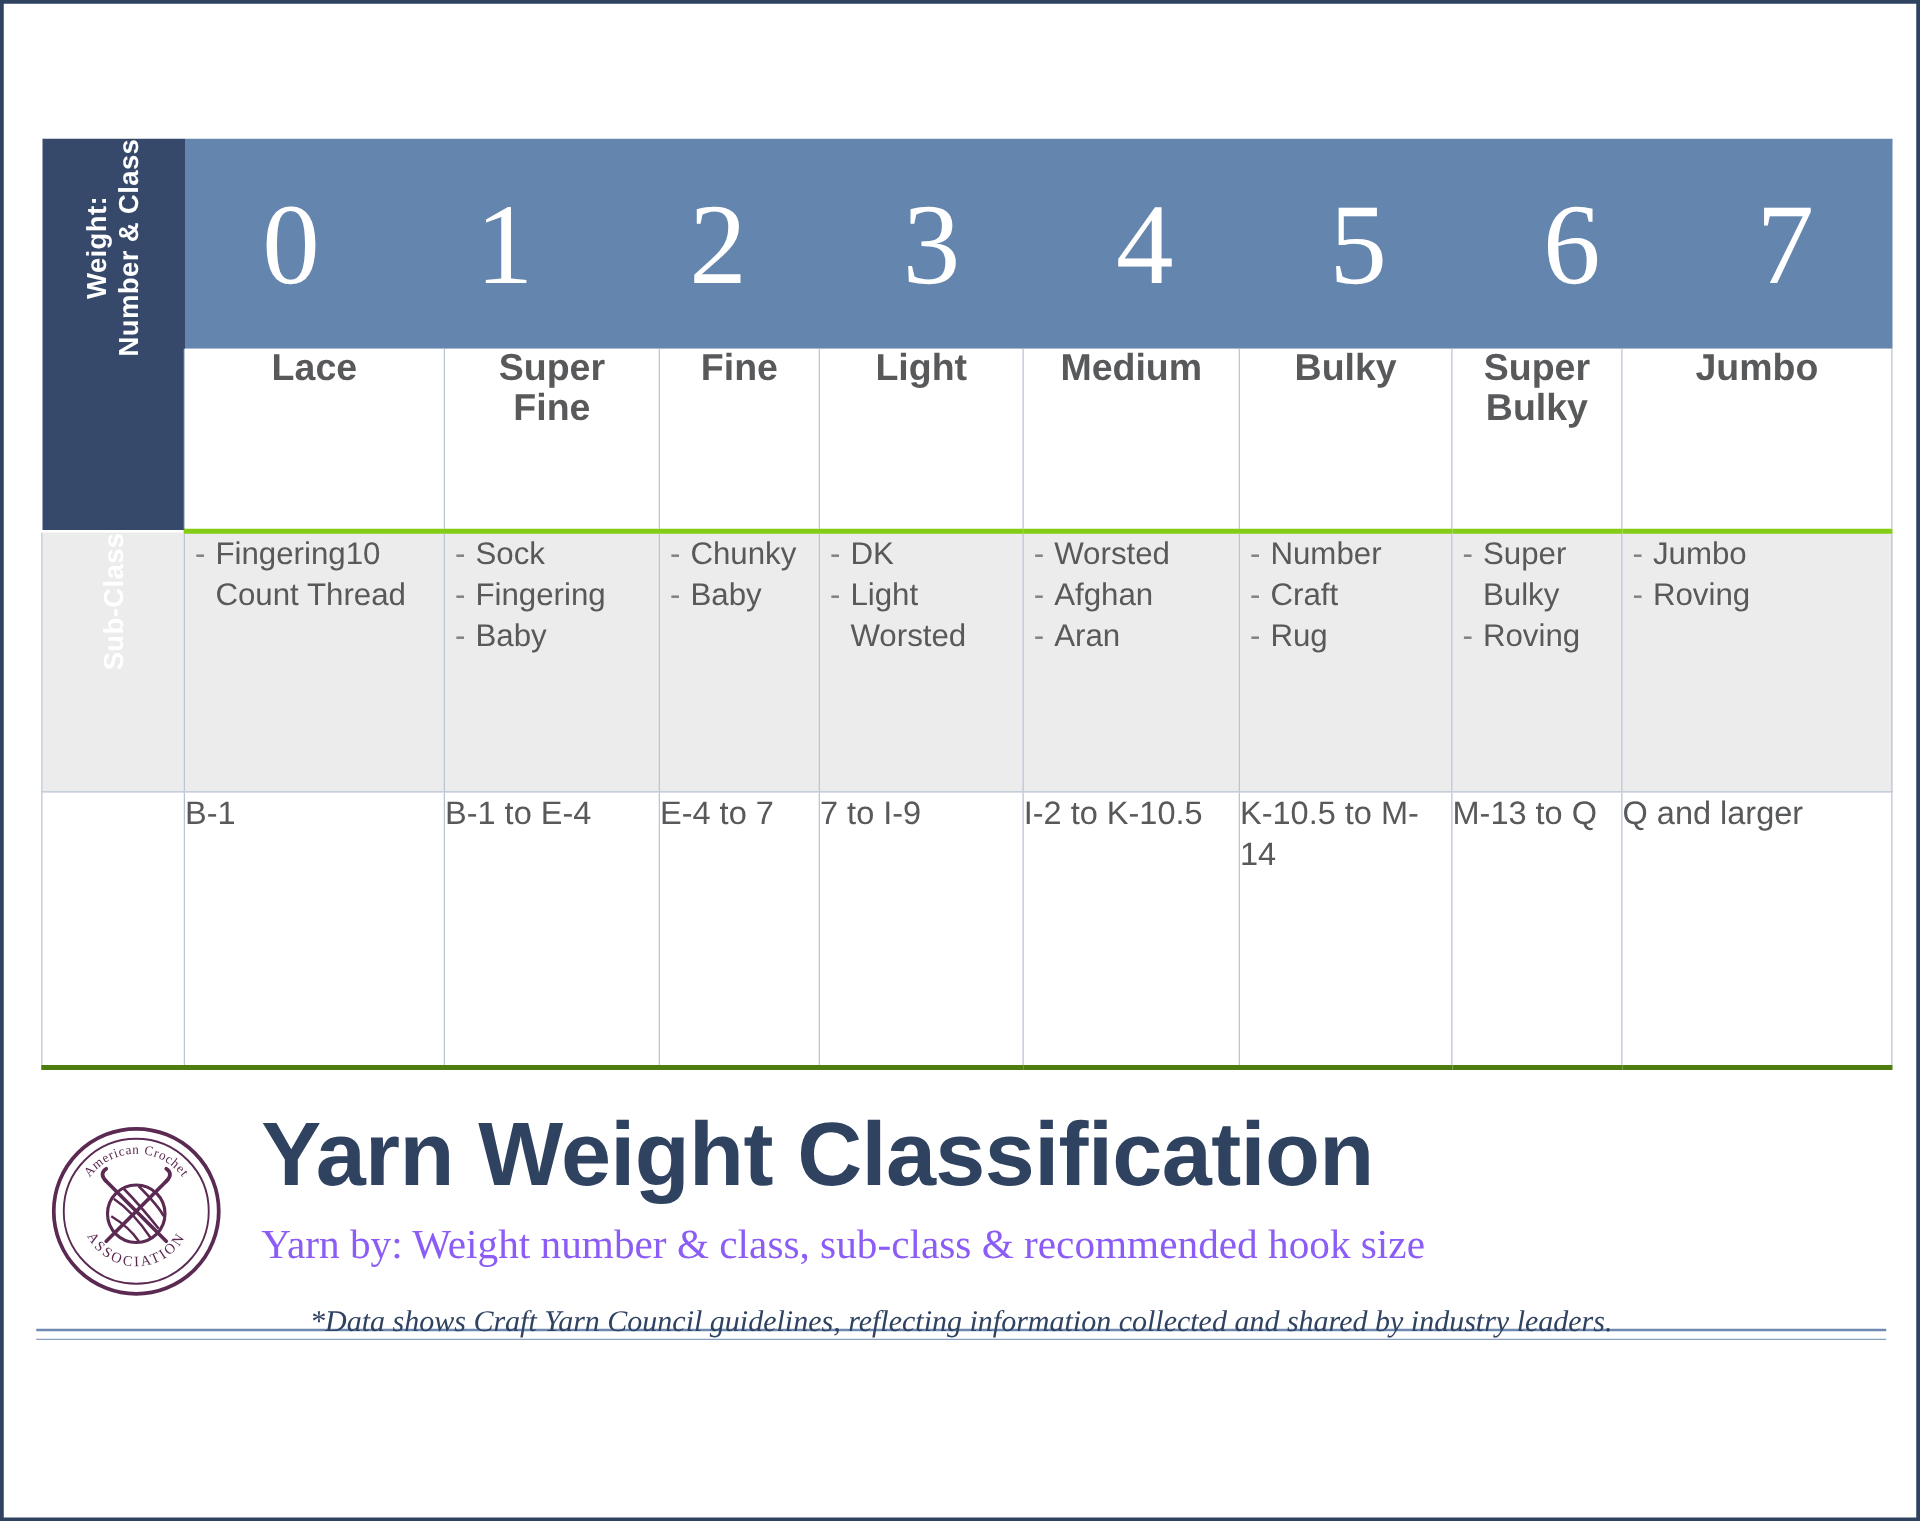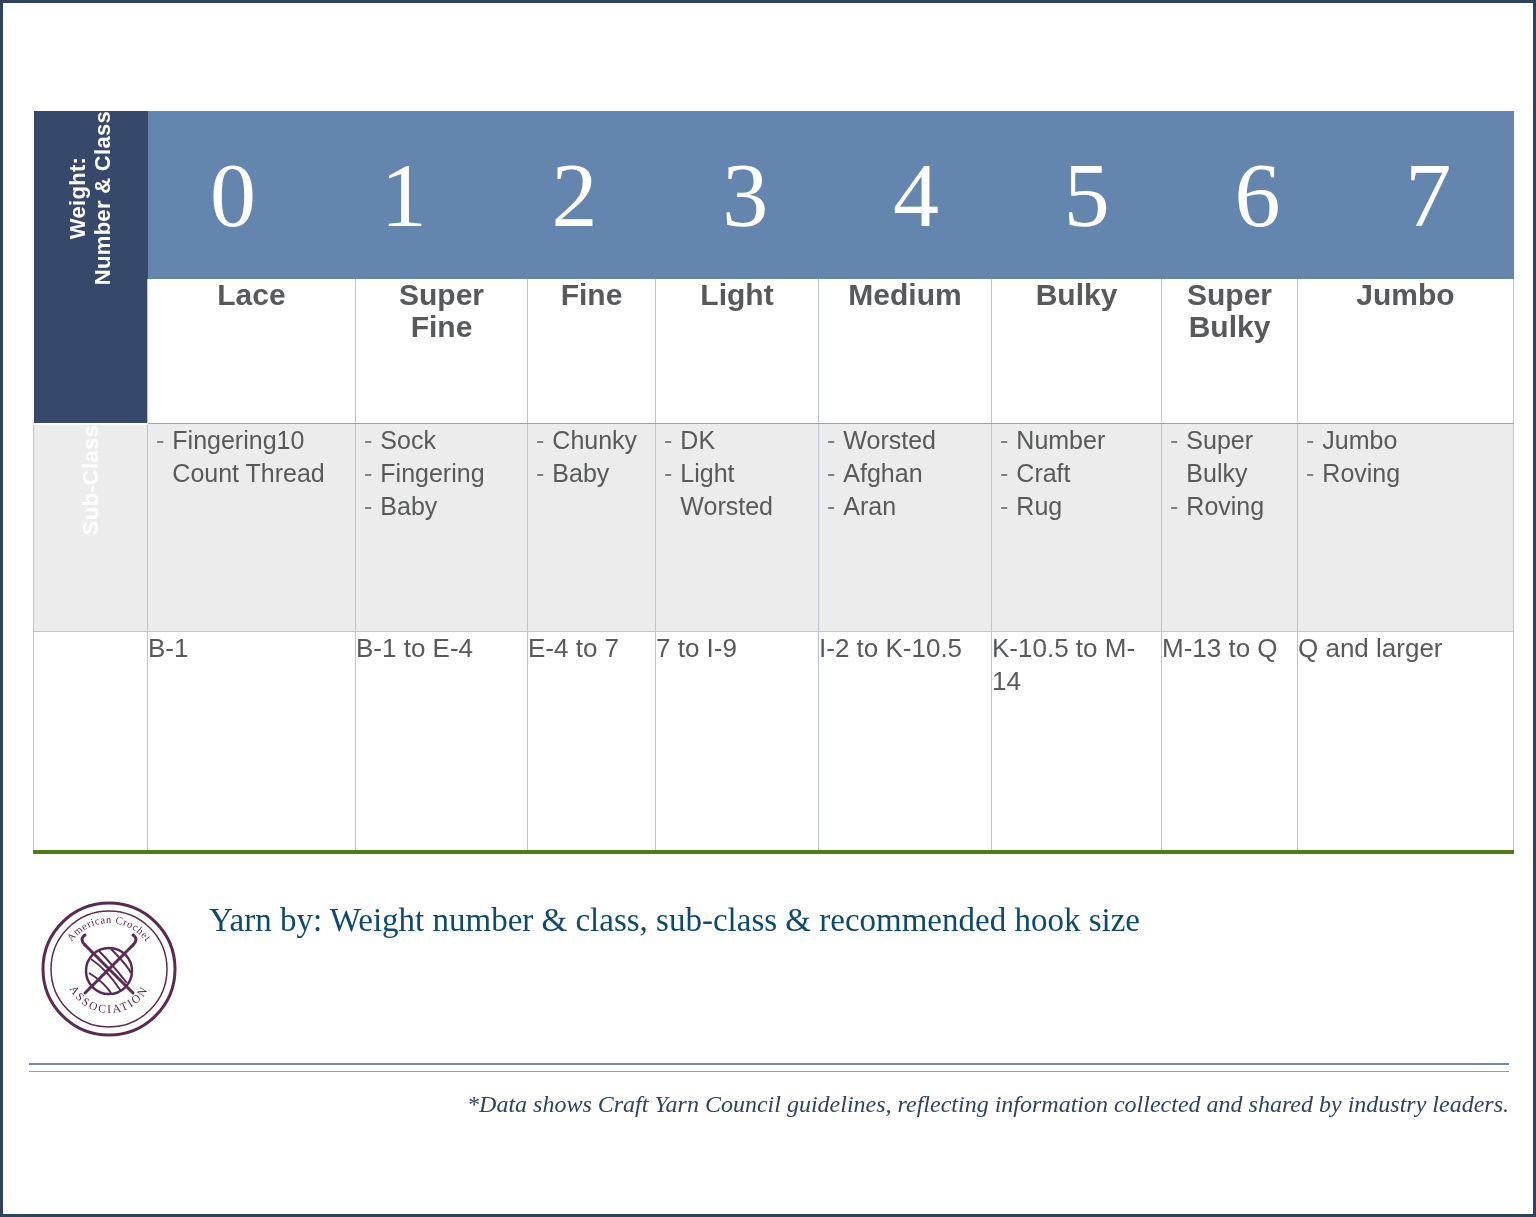--- a/index.html
+++ b/index.html
@@ -86,21 +86,21 @@
     color: #ffffff;
     font-family: "Liberation Serif", serif;
     font-size: 92px;
     line-height: 1;
     font-weight: normal;
   }
 
   
   .classrow td {
     border-left: 1px solid #b9c4d4;
-    border-bottom: 1px solid #84cc16;
+    border-bottom: 4px solid #84cc16;
     height: 144px;
     vertical-align: bottom;
     text-align: center;
     background: #ffffff;
   }
   .classrow td:last-child { border-right: 1px solid #b9c4d4; }
   .classname {
     font-size: 30px;
     font-weight: bold;
     color: #58595b;
@@ -180,39 +180,39 @@
   .maintitle {
     font-size: 72px;
     font-weight: bold;
     color: #2f4260;
     line-height: 1.05;
     letter-spacing: -0.5px;
   }
   .subtitle {
     font-family: "Liberation Serif", serif;
     font-size: 33px;
-    color: #0c4a6e;
+    color: #8b5cf6;
     margin-top: 14px;
     line-height: 1.2;
   }
   .rule {
     position: absolute;
     left: 0;
     width: 1480px;
     height: 0;
     border-top: 2px solid #6f8ab0;
   }
   .rule.r1 { top: 1038px; }
   .rule.r2 { top: 1046px; border-top: 1px solid #8aa0bf; }
   .note {
     position: absolute;
     left: 0;
-    top: 1066px;
+    top: 1020px;
     width: 1480px;
-    text-align: right;
+    text-align: center;
     font-family: "Liberation Serif", serif;
     font-style: italic;
     font-size: 24px;
     color: #2f4260;
   }
 </style>
 </head>
 <body>
 
 <div class="page">
@@ -446,20 +446,21 @@
           <text font-family="Liberation Serif, serif" font-size="10.5" fill="#5b2a52" letter-spacing="0.6">
             <textPath href="#arcTop" startOffset="50%" text-anchor="middle">American Crochet</textPath>
           </text>
           <text font-family="Liberation Serif, serif" font-size="11.5" fill="#5b2a52" letter-spacing="2">
             <textPath href="#arcBot" startOffset="50%" text-anchor="middle">ASSOCIATION</textPath>
           </text>
         </svg>
       </div>
 
       <div class="titleblock">
+        <div class="maintitle">Yarn Weight Classification</div>
         <div class="subtitle">Yarn by: Weight number &amp; class, sub-class &amp; recommended hook size</div>
       </div>
     </div>
 
     <div class="rule r1"></div>
     <div class="rule r2"></div>
 
     <div class="note">*Data shows Craft Yarn Council guidelines, reflecting information collected and shared by industry leaders.</div>
   </div>
 </div>

